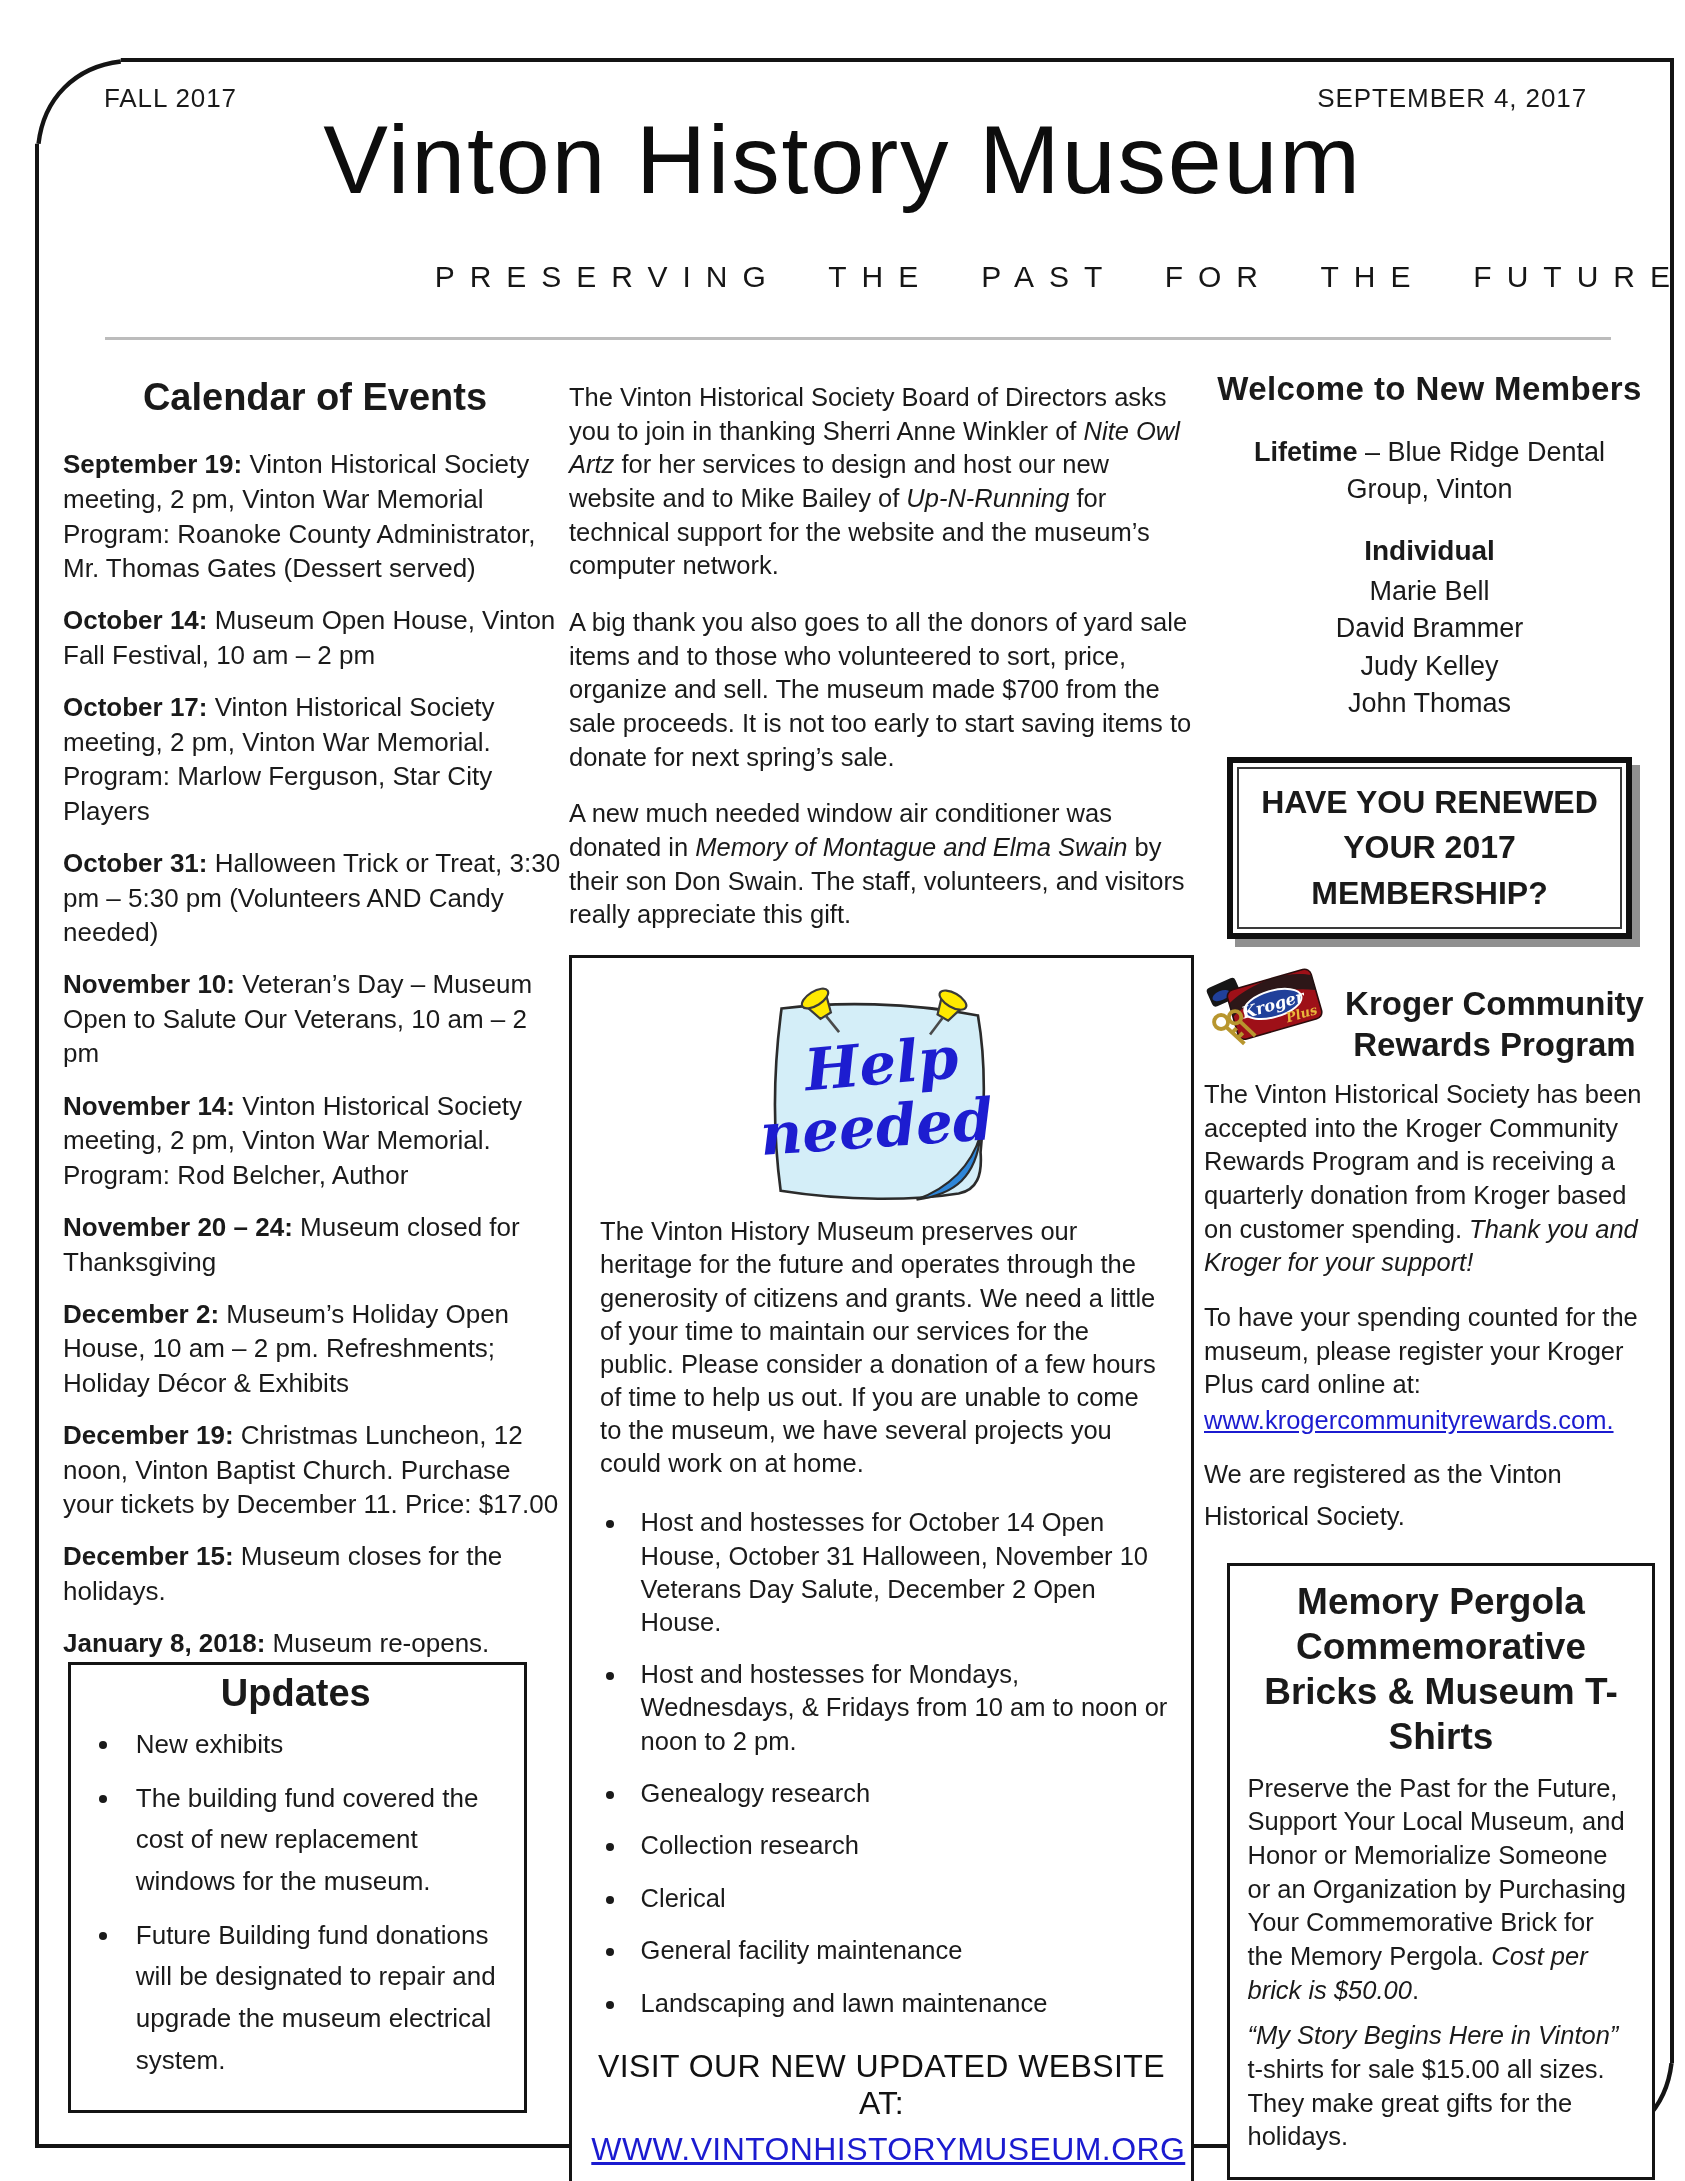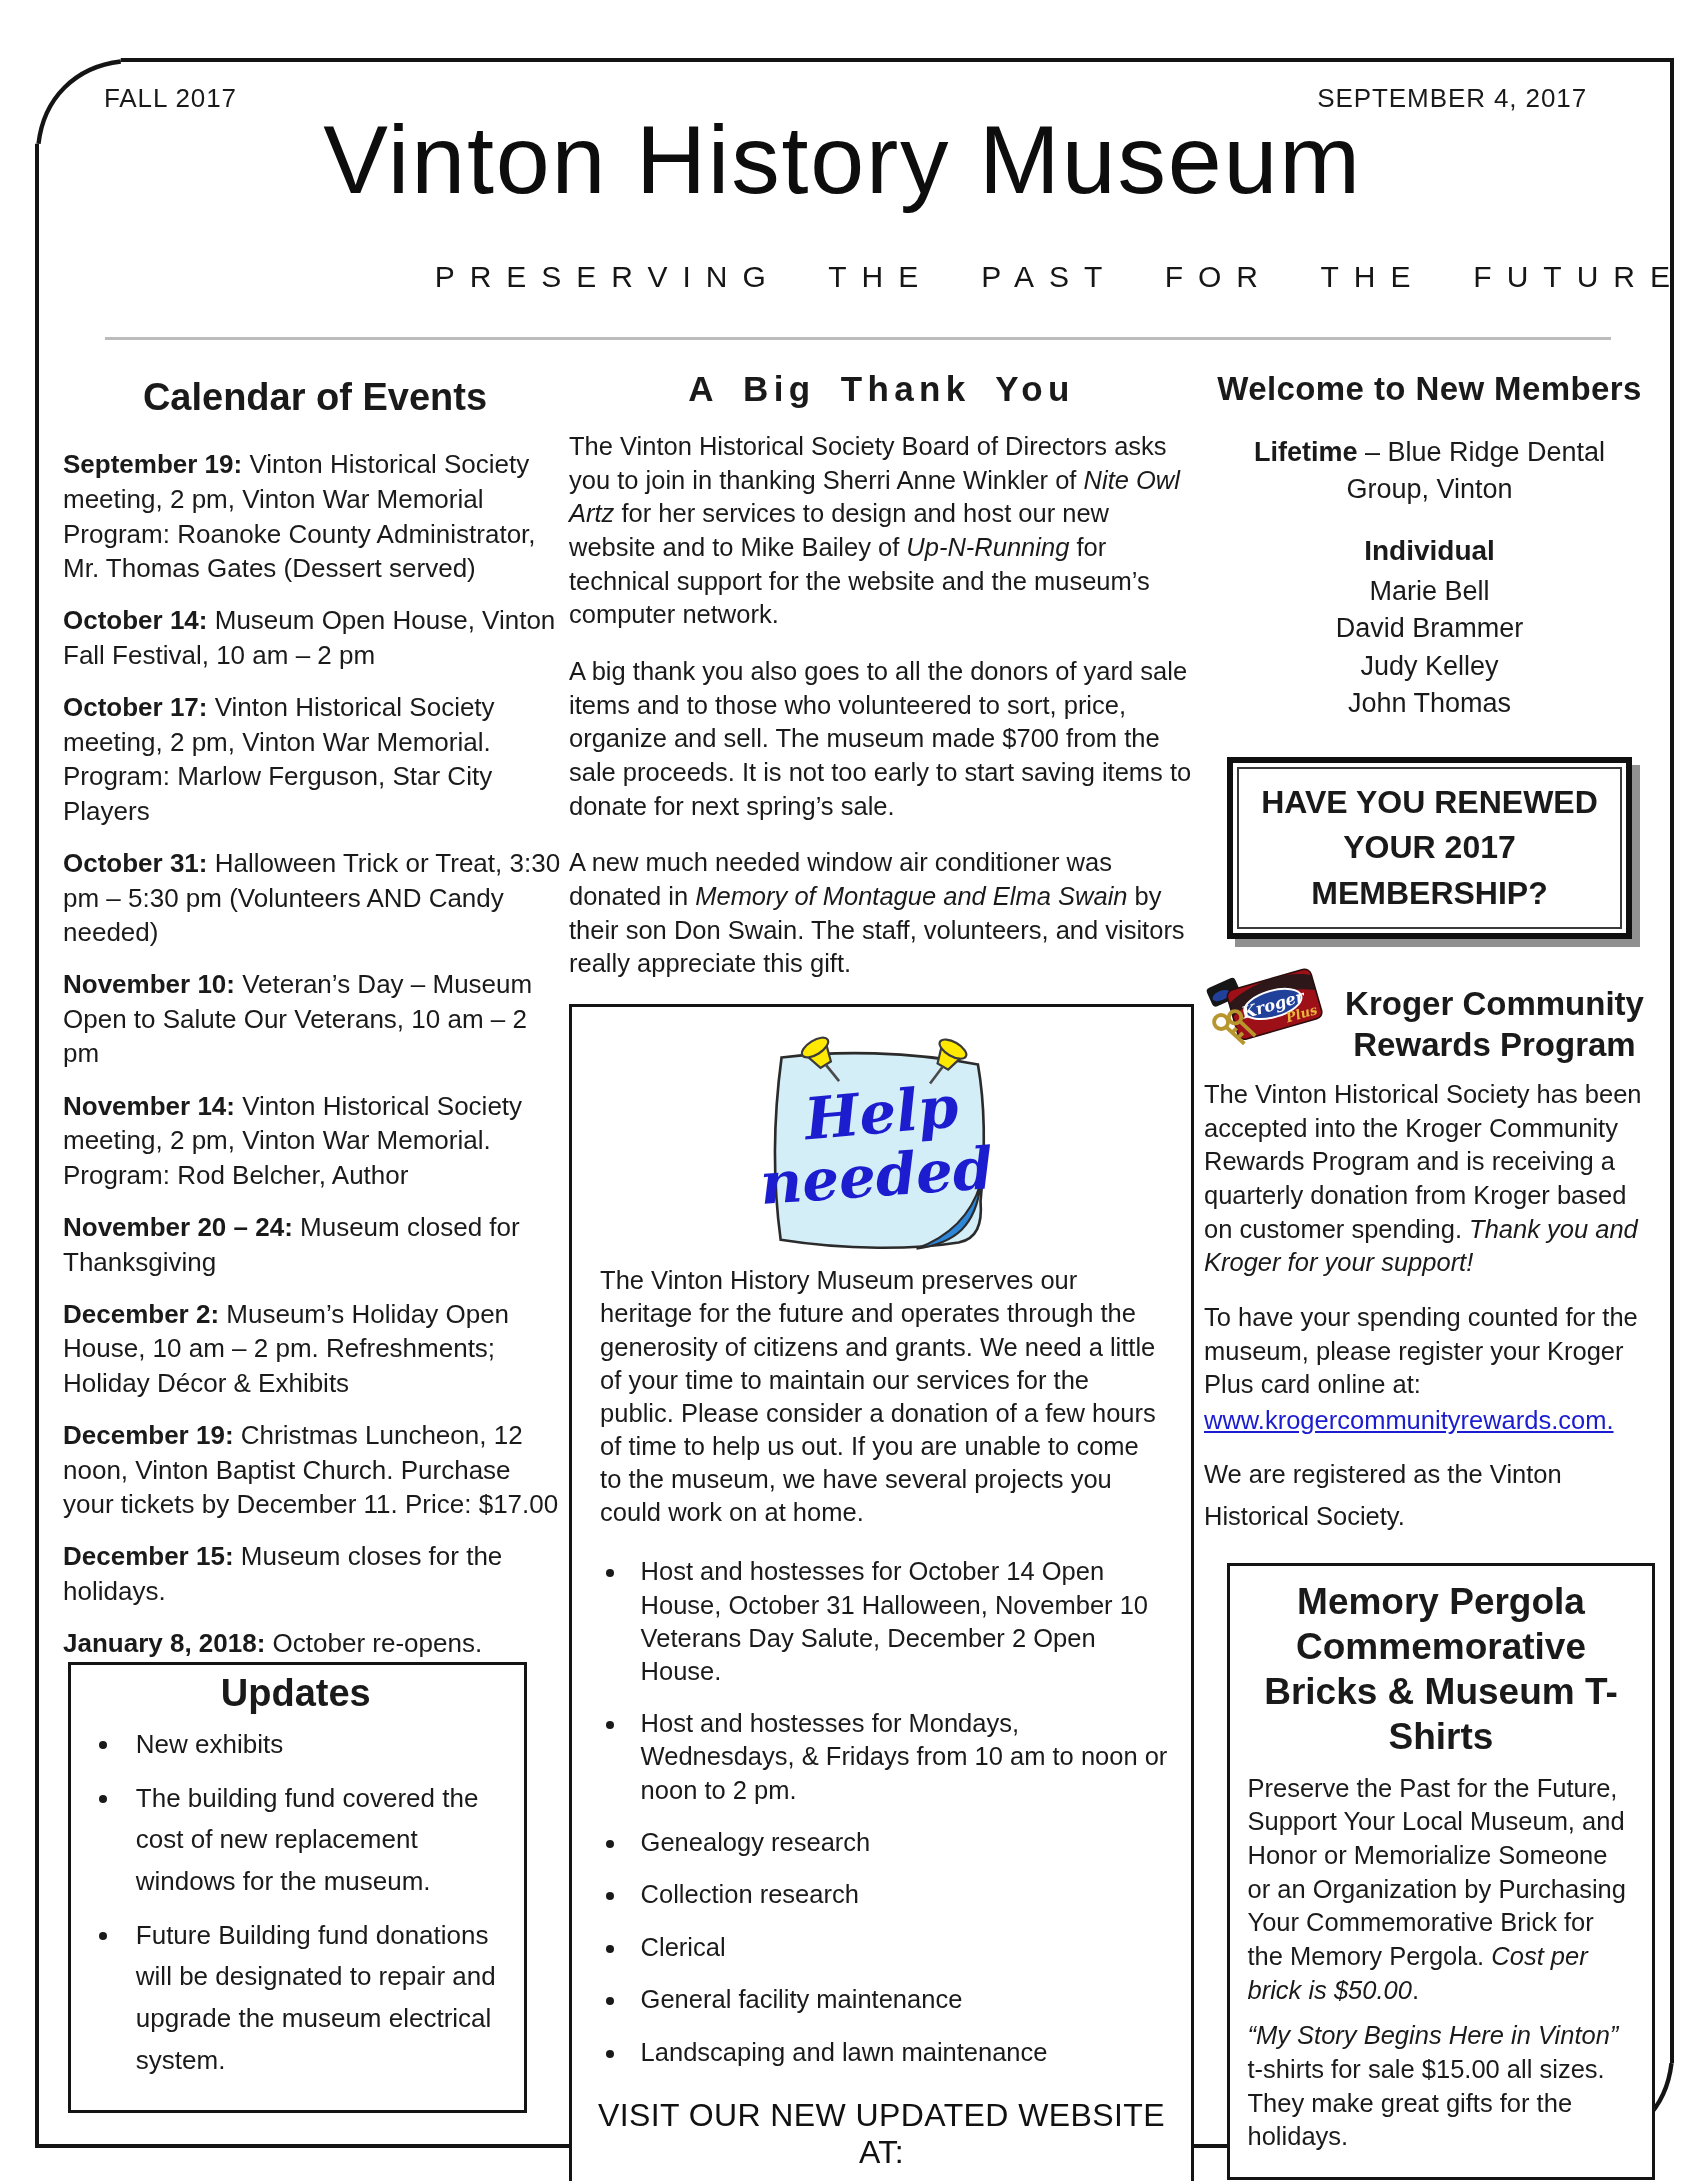--- a/index.html
+++ b/index.html
@@ -98,34 +98,33 @@
     <p class="event"><b>September 19:</b><span> Vinton Historical Society meeting, 2 pm, Vinton War Memorial Program:  Roanoke County Administrator, Mr. Thomas Gates (Dessert served)</span></p>
     <p class="event"><b>October 14:</b><span> Museum Open House, Vinton Fall Festival, 10 am – 2 pm</span></p>
     <p class="event"><b>October 17:</b><span> Vinton Historical Society meeting, 2 pm, Vinton War Memorial.  Program: Marlow Ferguson, Star City Players</span></p>
     <p class="event"><b>October 31:</b><span> Halloween Trick or Treat, 3:30 pm – 5:30 pm (Volunteers AND Candy needed)</span></p>
     <p class="event"><b>November 10:</b><span> Veteran’s Day – Museum Open to Salute Our Veterans, 10 am – 2 pm</span></p>
     <p class="event"><b>November 14:</b><span> Vinton Historical Society meeting, 2 pm, Vinton War Memorial.  Program: Rod Belcher, Author</span></p>
     <p class="event"><b>November 20 – 24:</b><span> Museum closed for Thanksgiving</span></p>
     <p class="event"><b>December 2:</b><span> Museum’s Holiday Open House, 10 am – 2 pm. Refreshments; Holiday Décor &amp; Exhibits</span></p>
     <p class="event"><b>December 19:</b><span> Christmas Luncheon, 12 noon, Vinton Baptist Church.  Purchase your tickets by December 11. Price: $17.00</span></p>
     <p class="event"><b>December 15:</b><span> Museum closes for the holidays.</span></p>
-    <p class="event"><b>January 8, 2018:</b><span> October re-opens.</span></p>
+    <p class="event"><b>January 8, 2018:</b><span> Museum re-opens.</span></p>
   </div>
 
   <div class="updates-box">
     <div class="updates-heading">Updates</div>
     <ul class="updates-list">
       <li>New exhibits</li>
       <li>The building fund covered the cost of new replacement windows for the museum.</li>
       <li>Future Building fund donations will be designated to repair and upgrade the museum electrical system.</li>
     </ul>
   </div>
 
   <div class="col-mid">
-    <div class="ty-heading">A Big Thank You</div>
     <p class="body-p"><span>The Vinton Historical Society Board of Directors asks you to join in thanking Sherri Anne Winkler of </span><span class="it">Nite Owl Artz</span><span> for her services to design and host our new website and to Mike Bailey of </span><span class="it">Up-N-Running</span><span> for technical support for the website and the museum’s computer network.</span></p>
     <p class="body-p">A big thank you also goes to all the donors of yard sale items and to those who volunteered to sort, price, organize and sell.  The museum made $700 from the sale proceeds.  It is not too early to start saving items to donate for next spring’s sale.</p>
     <p class="body-p"><span>A new much needed window air conditioner was donated in </span><span class="it">Memory of Montague and Elma Swain</span><span> by their son Don Swain.  The staff, volunteers, and visitors really appreciate this gift.</span></p>
 
     <div class="help-box">
       <div class="note-wrap">
         <svg width="263" height="230" viewBox="0 0 300 262">
           <path d="M36,38 C27,105 26,180 35,246 C110,258 188,257 238,249 C259,245 265,228 263,202 C270,130 266,80 260,46 C180,31 100,30 36,38 Z" fill="#d4eef8" stroke="#2b2b2b" stroke-width="3"></path>
           <path d="M263,182 C258,230 234,250 190,256 C228,242 252,218 263,182 Z" fill="#2e86d8" stroke="#2b2b2b" stroke-width="2.5"></path>
           <g transform="translate(80,36) rotate(-32)">

